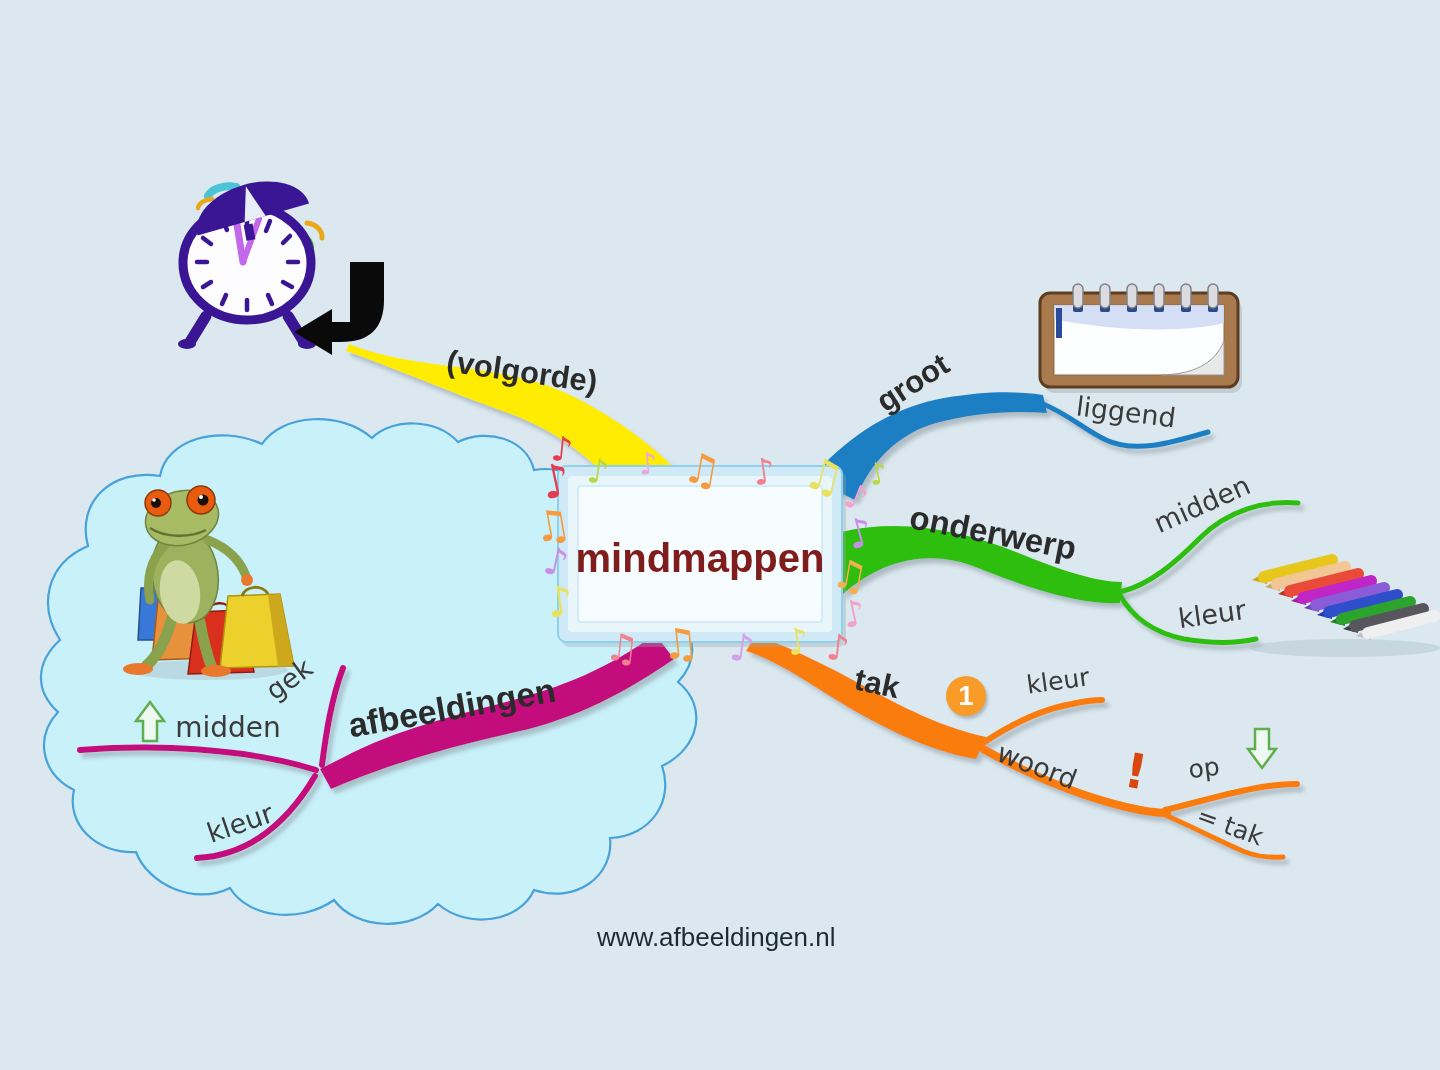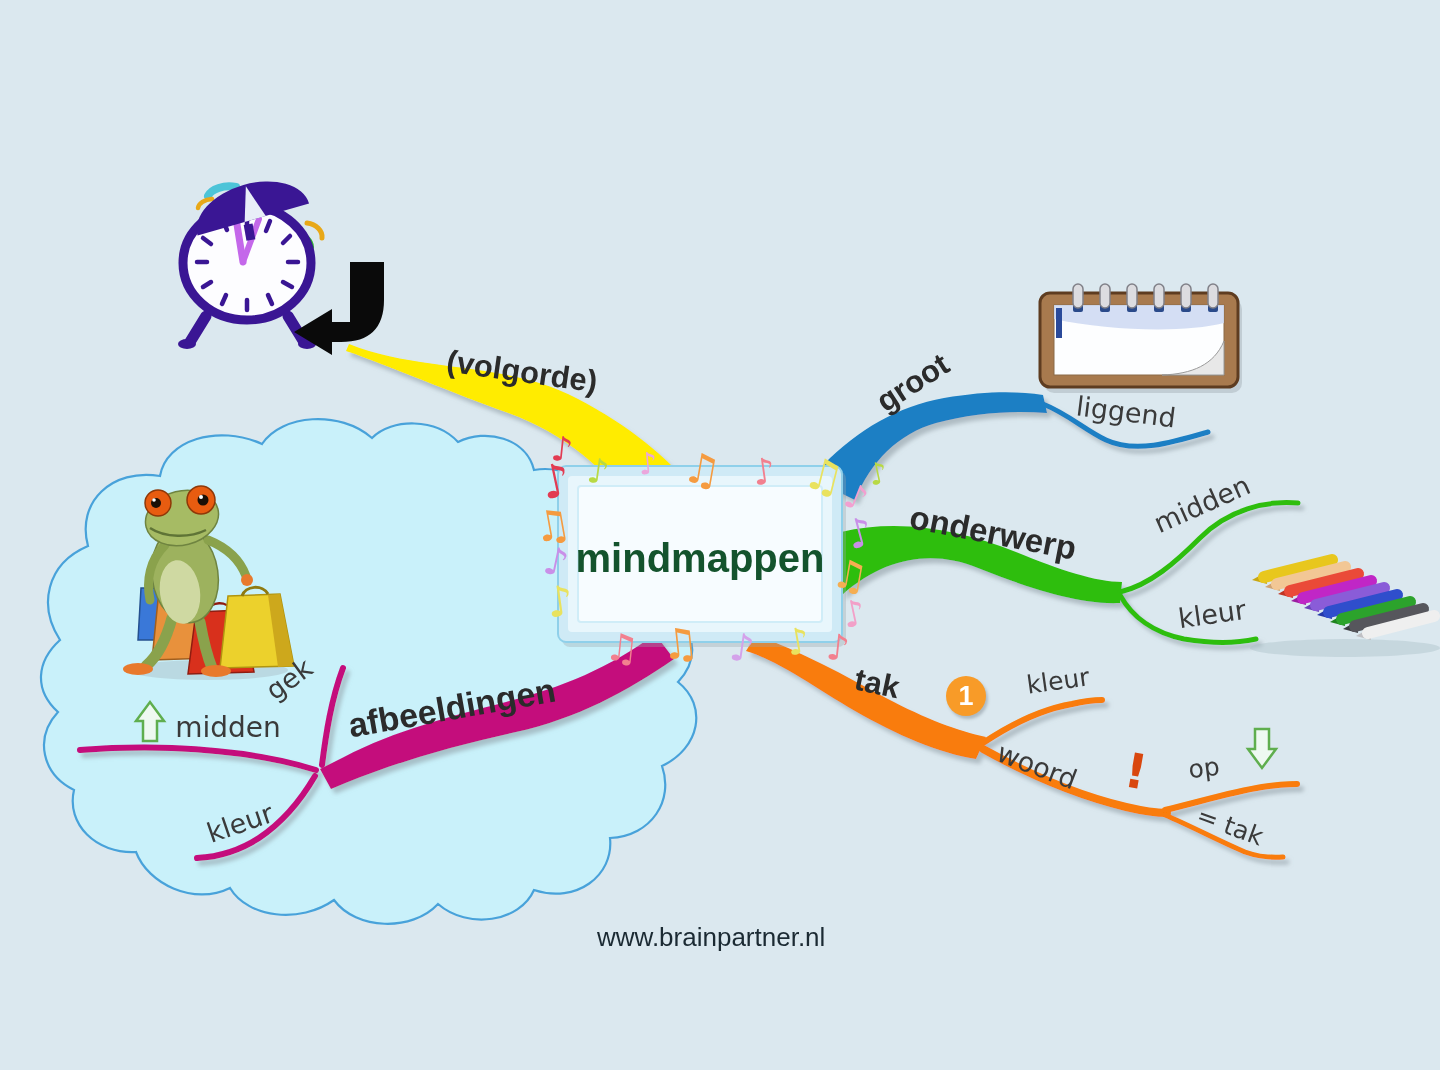--- a/index.html
+++ b/index.html
@@ -5,21 +5,21 @@
   html,body{margin:0;padding:0;background:#c7d6de;}
   .stage{position:relative;width:1440px;height:1070px;background:#dbe8ef;overflow:hidden;
          font-family:"Liberation Sans",sans-serif;}
   .stage svg.art{position:absolute;left:0;top:0;z-index:1;}
   .lbl{position:absolute;white-space:nowrap;z-index:3;
        transform:translate(-50%,-50%) rotate(var(--r,0deg));}
   .main{font-family:"Liberation Sans",sans-serif;font-weight:700;color:#2b2b2b;}
   .sub{font-family:"DejaVu Sans",sans-serif;color:#3a3a3a;}
   .title-box{position:absolute;left:558px;top:466px;width:284px;height:184px;z-index:2;
        display:flex;align-items:center;justify-content:center;
-       font-family:"Liberation Sans",sans-serif;font-weight:700;font-size:40px;color:#14532d;}
+       font-family:"Liberation Sans",sans-serif;font-weight:700;font-size:40px;color:#7f1d1d;}
   .badge{position:absolute;left:946px;top:676px;width:40px;height:40px;border-radius:50%;
        background:#f89b28;color:#ffffff;display:flex;align-items:center;justify-content:center;
        font-family:"Liberation Sans",sans-serif;font-weight:700;font-size:27px;z-index:3;
        box-shadow:2px 3px 3px rgba(120,130,140,.45);}
   .excl{position:absolute;left:1136px;top:771px;z-index:3;color:#d9470e;
        font-family:"DejaVu Sans",sans-serif;font-weight:700;font-size:48px;
        transform:translate(-50%,-50%) rotate(10deg);}
   .footer{position:absolute;left:597px;top:922px;z-index:3;
        font-family:"Liberation Sans",sans-serif;font-size:26px;color:#1b2a33;}
 </style>
@@ -248,15 +248,15 @@
   <div class="lbl sub" style="left:1058px;top:681px;font-size:25px;--r:-8deg">kleur</div>
   <div class="lbl sub" style="left:1037px;top:766px;font-size:27px;--r:21deg">woord</div>
   <div class="excl">!</div>
   <div class="lbl sub" style="left:1204px;top:768px;font-size:25px;--r:-7deg">op</div>
   <div class="lbl sub" style="left:1230px;top:826px;font-size:25px;--r:20deg">= tak</div>
   <div class="lbl main" style="left:452px;top:708px;font-size:34px;--r:-10deg">afbeeldingen</div>
   <div class="lbl sub" style="left:289px;top:679px;font-size:27px;--r:-36deg">gek</div>
   <div class="lbl sub" style="left:228px;top:727px;font-size:28px;--r:0deg">midden</div>
   <div class="lbl sub" style="left:240px;top:823px;font-size:27px;--r:-19deg">kleur</div>
 
-  <div class="footer">www.brainpartner.nl</div>
+  <div class="footer">www.afbeeldingen.nl</div>
 
 </div>
 
 </body></html>

